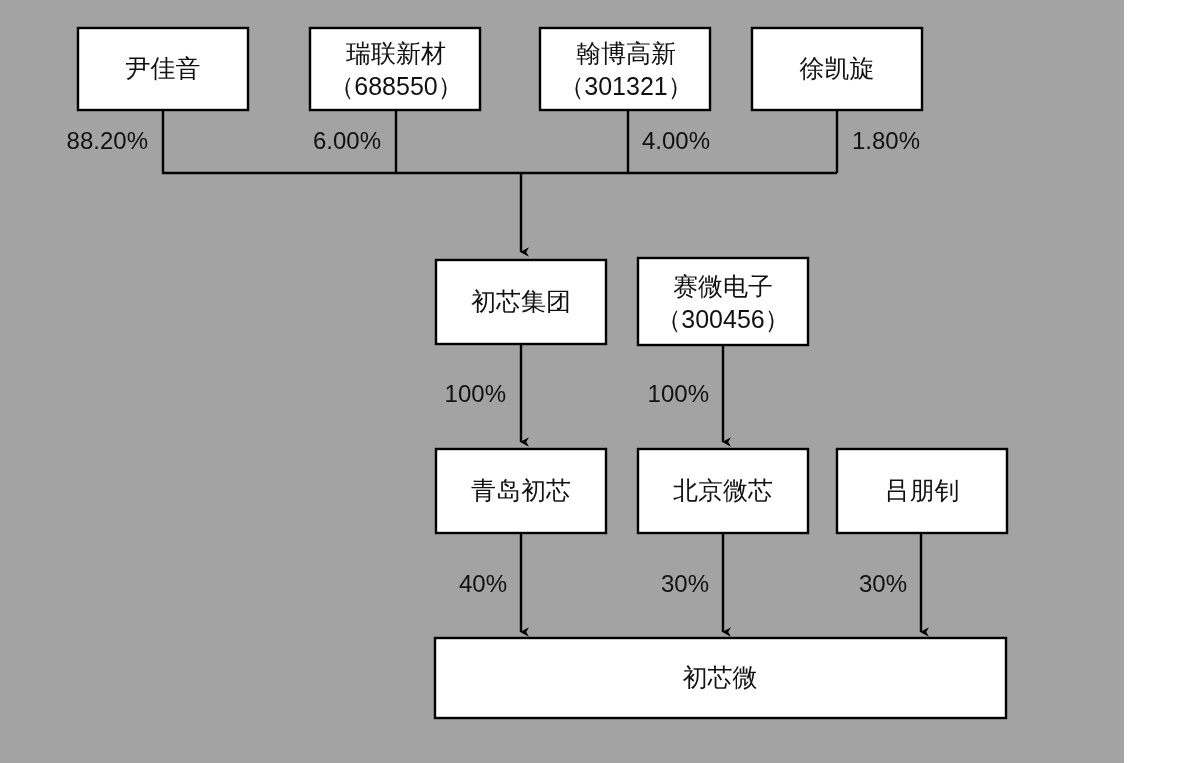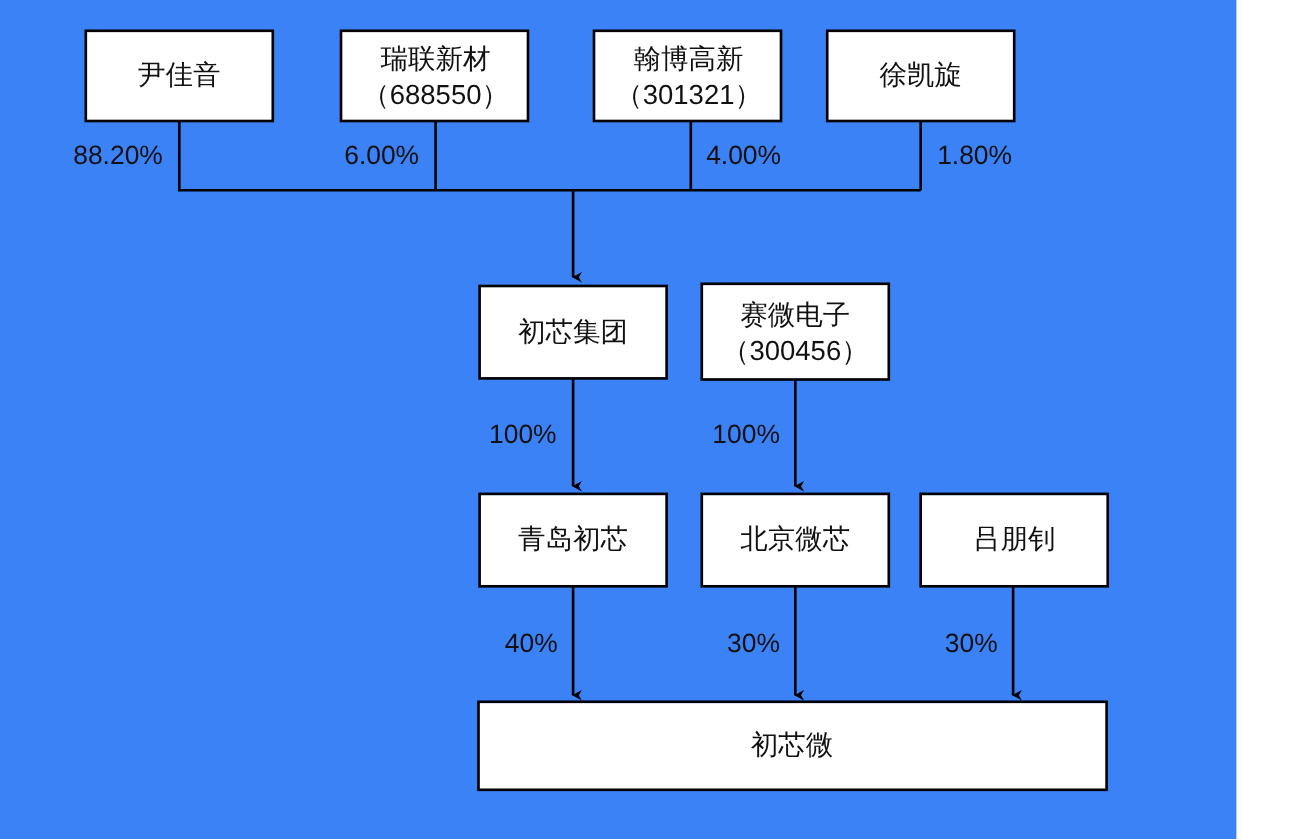--- a/index.html
+++ b/index.html
@@ -10,21 +10,21 @@
   body {
     width: 1181px;
     height: 763px;
     overflow: hidden;
     font-family: "Liberation Sans", "DejaVu Sans", sans-serif;
   }
   #chart-root {
     position: relative;
     width: 1124px;
     height: 763px;
-    background: #3b82f6;
+    background: #a3a3a3;
   }
   svg.diagram {
     display: block;
     width: 1181px;
     height: 763px;
   }
   .node-box {
     fill: #ffffff;
     stroke: #000000;
     stroke-width: 2.4;

